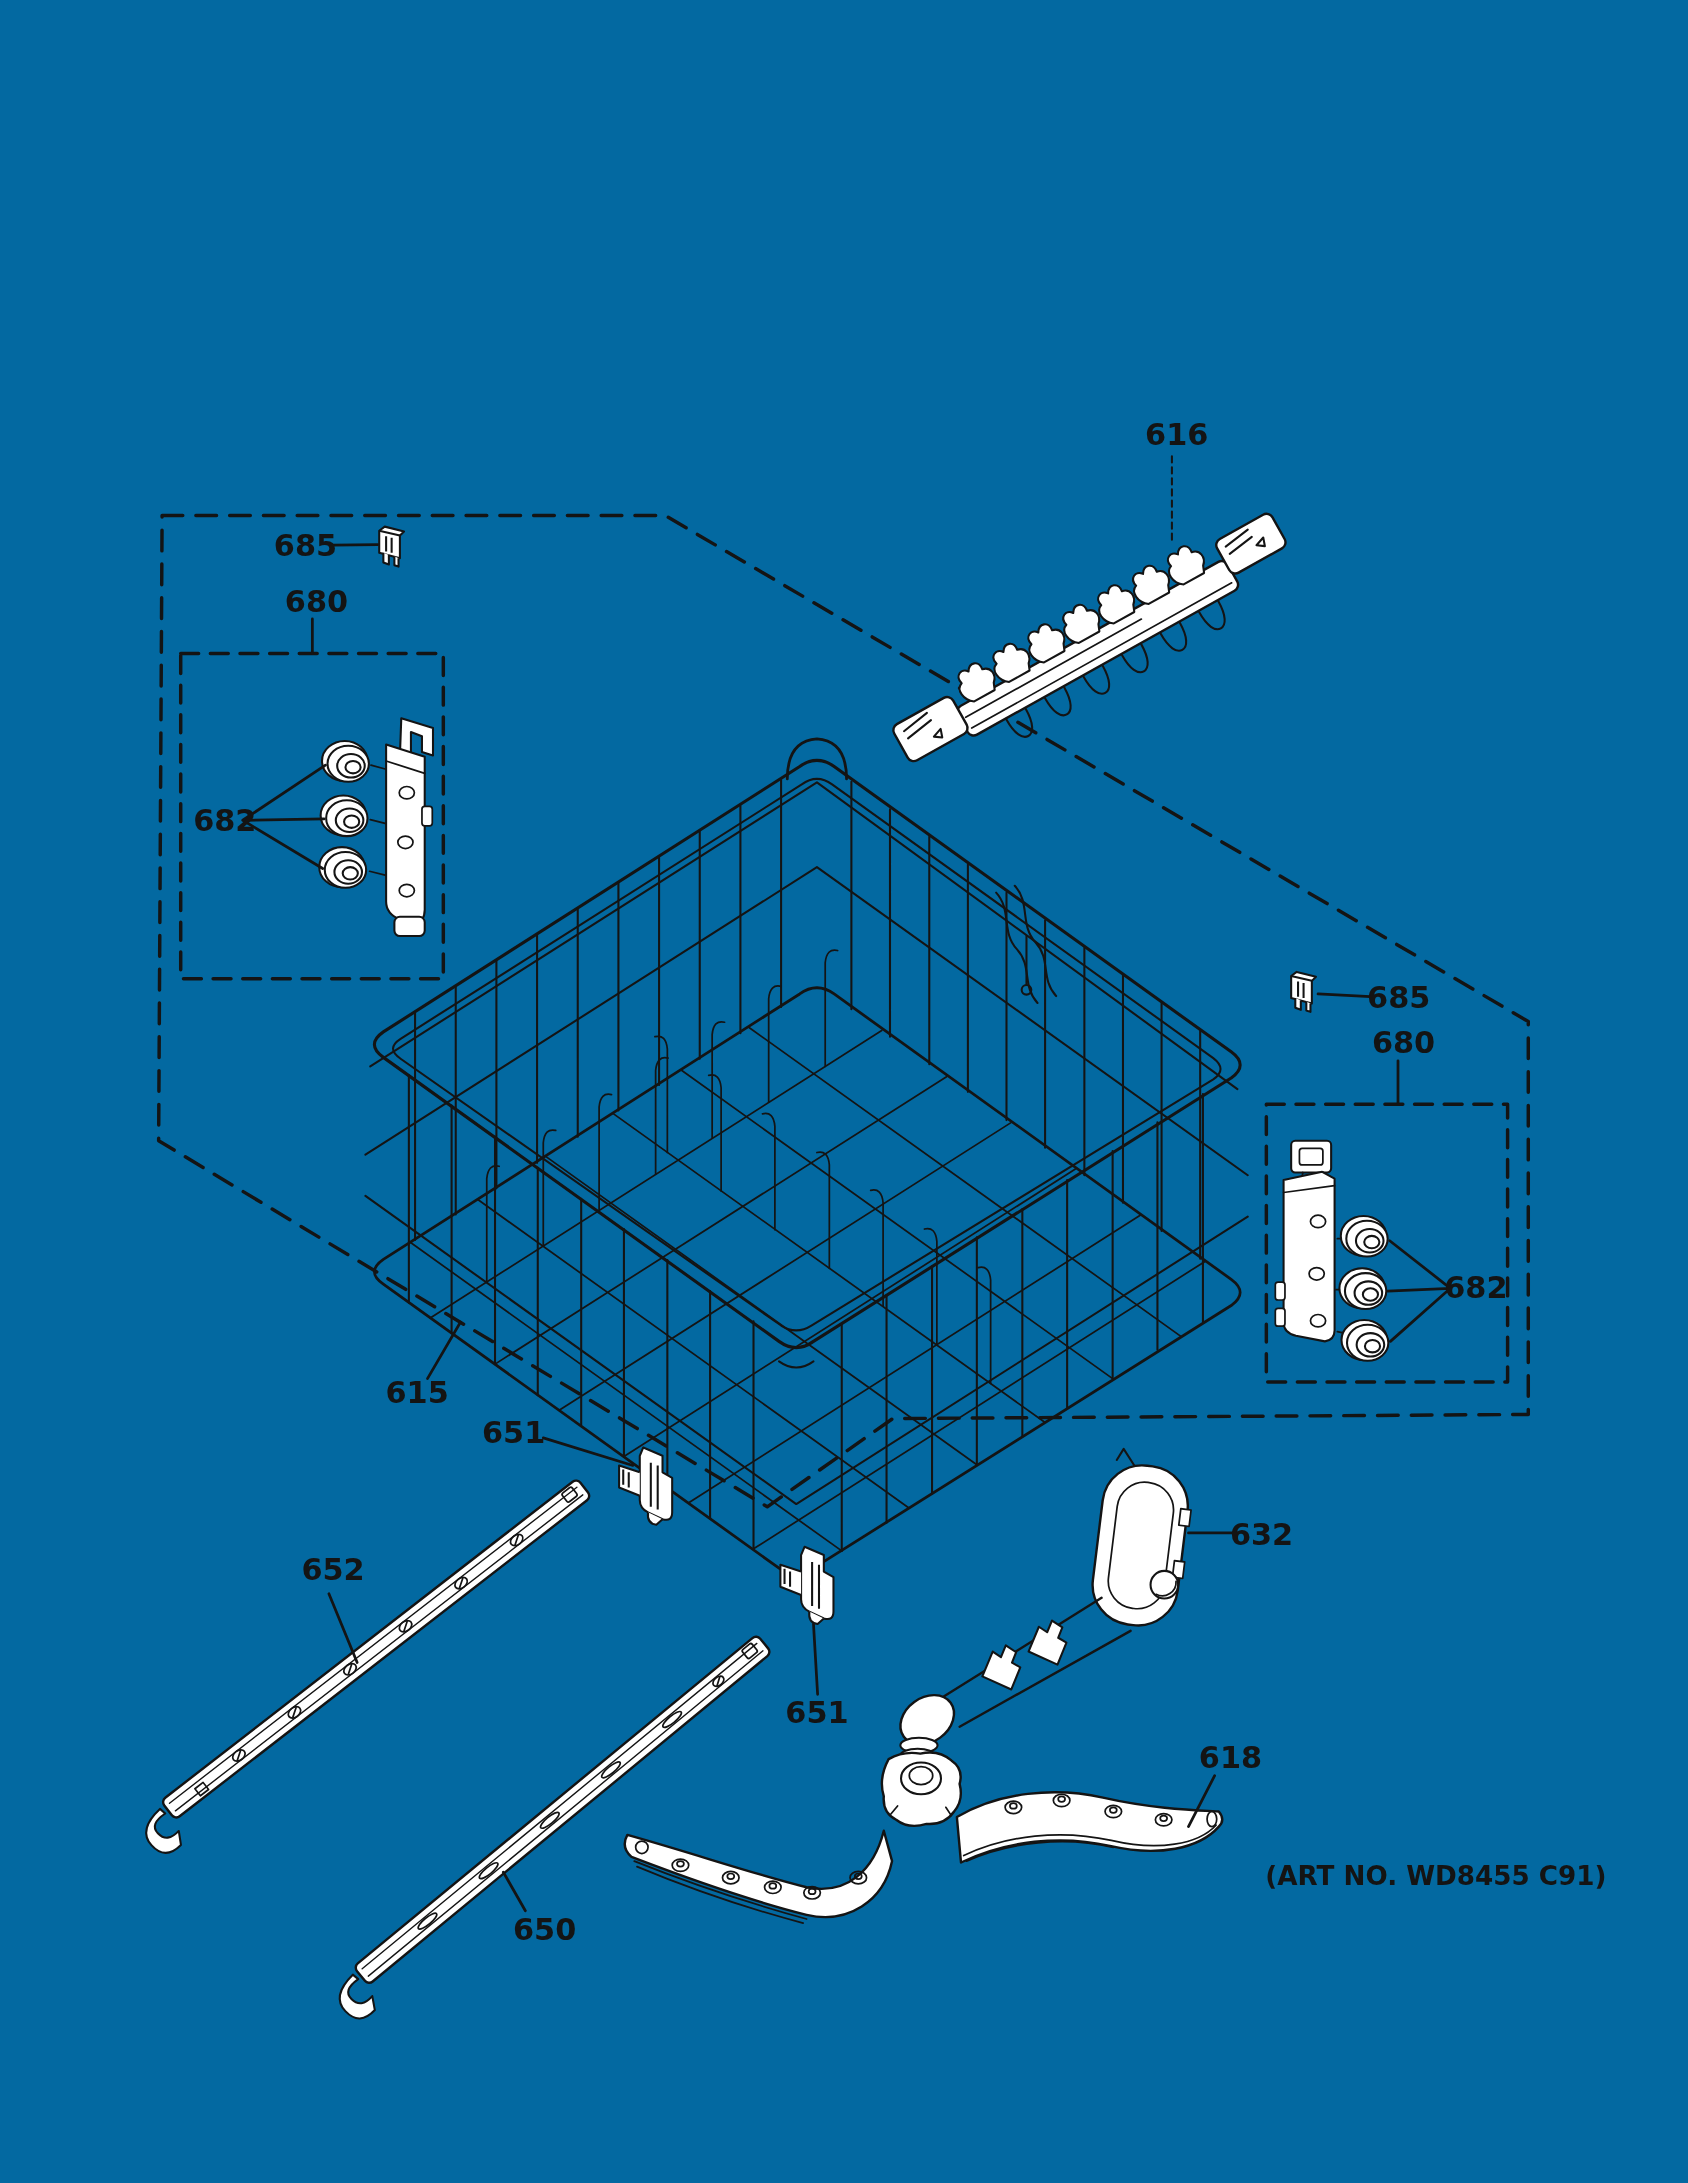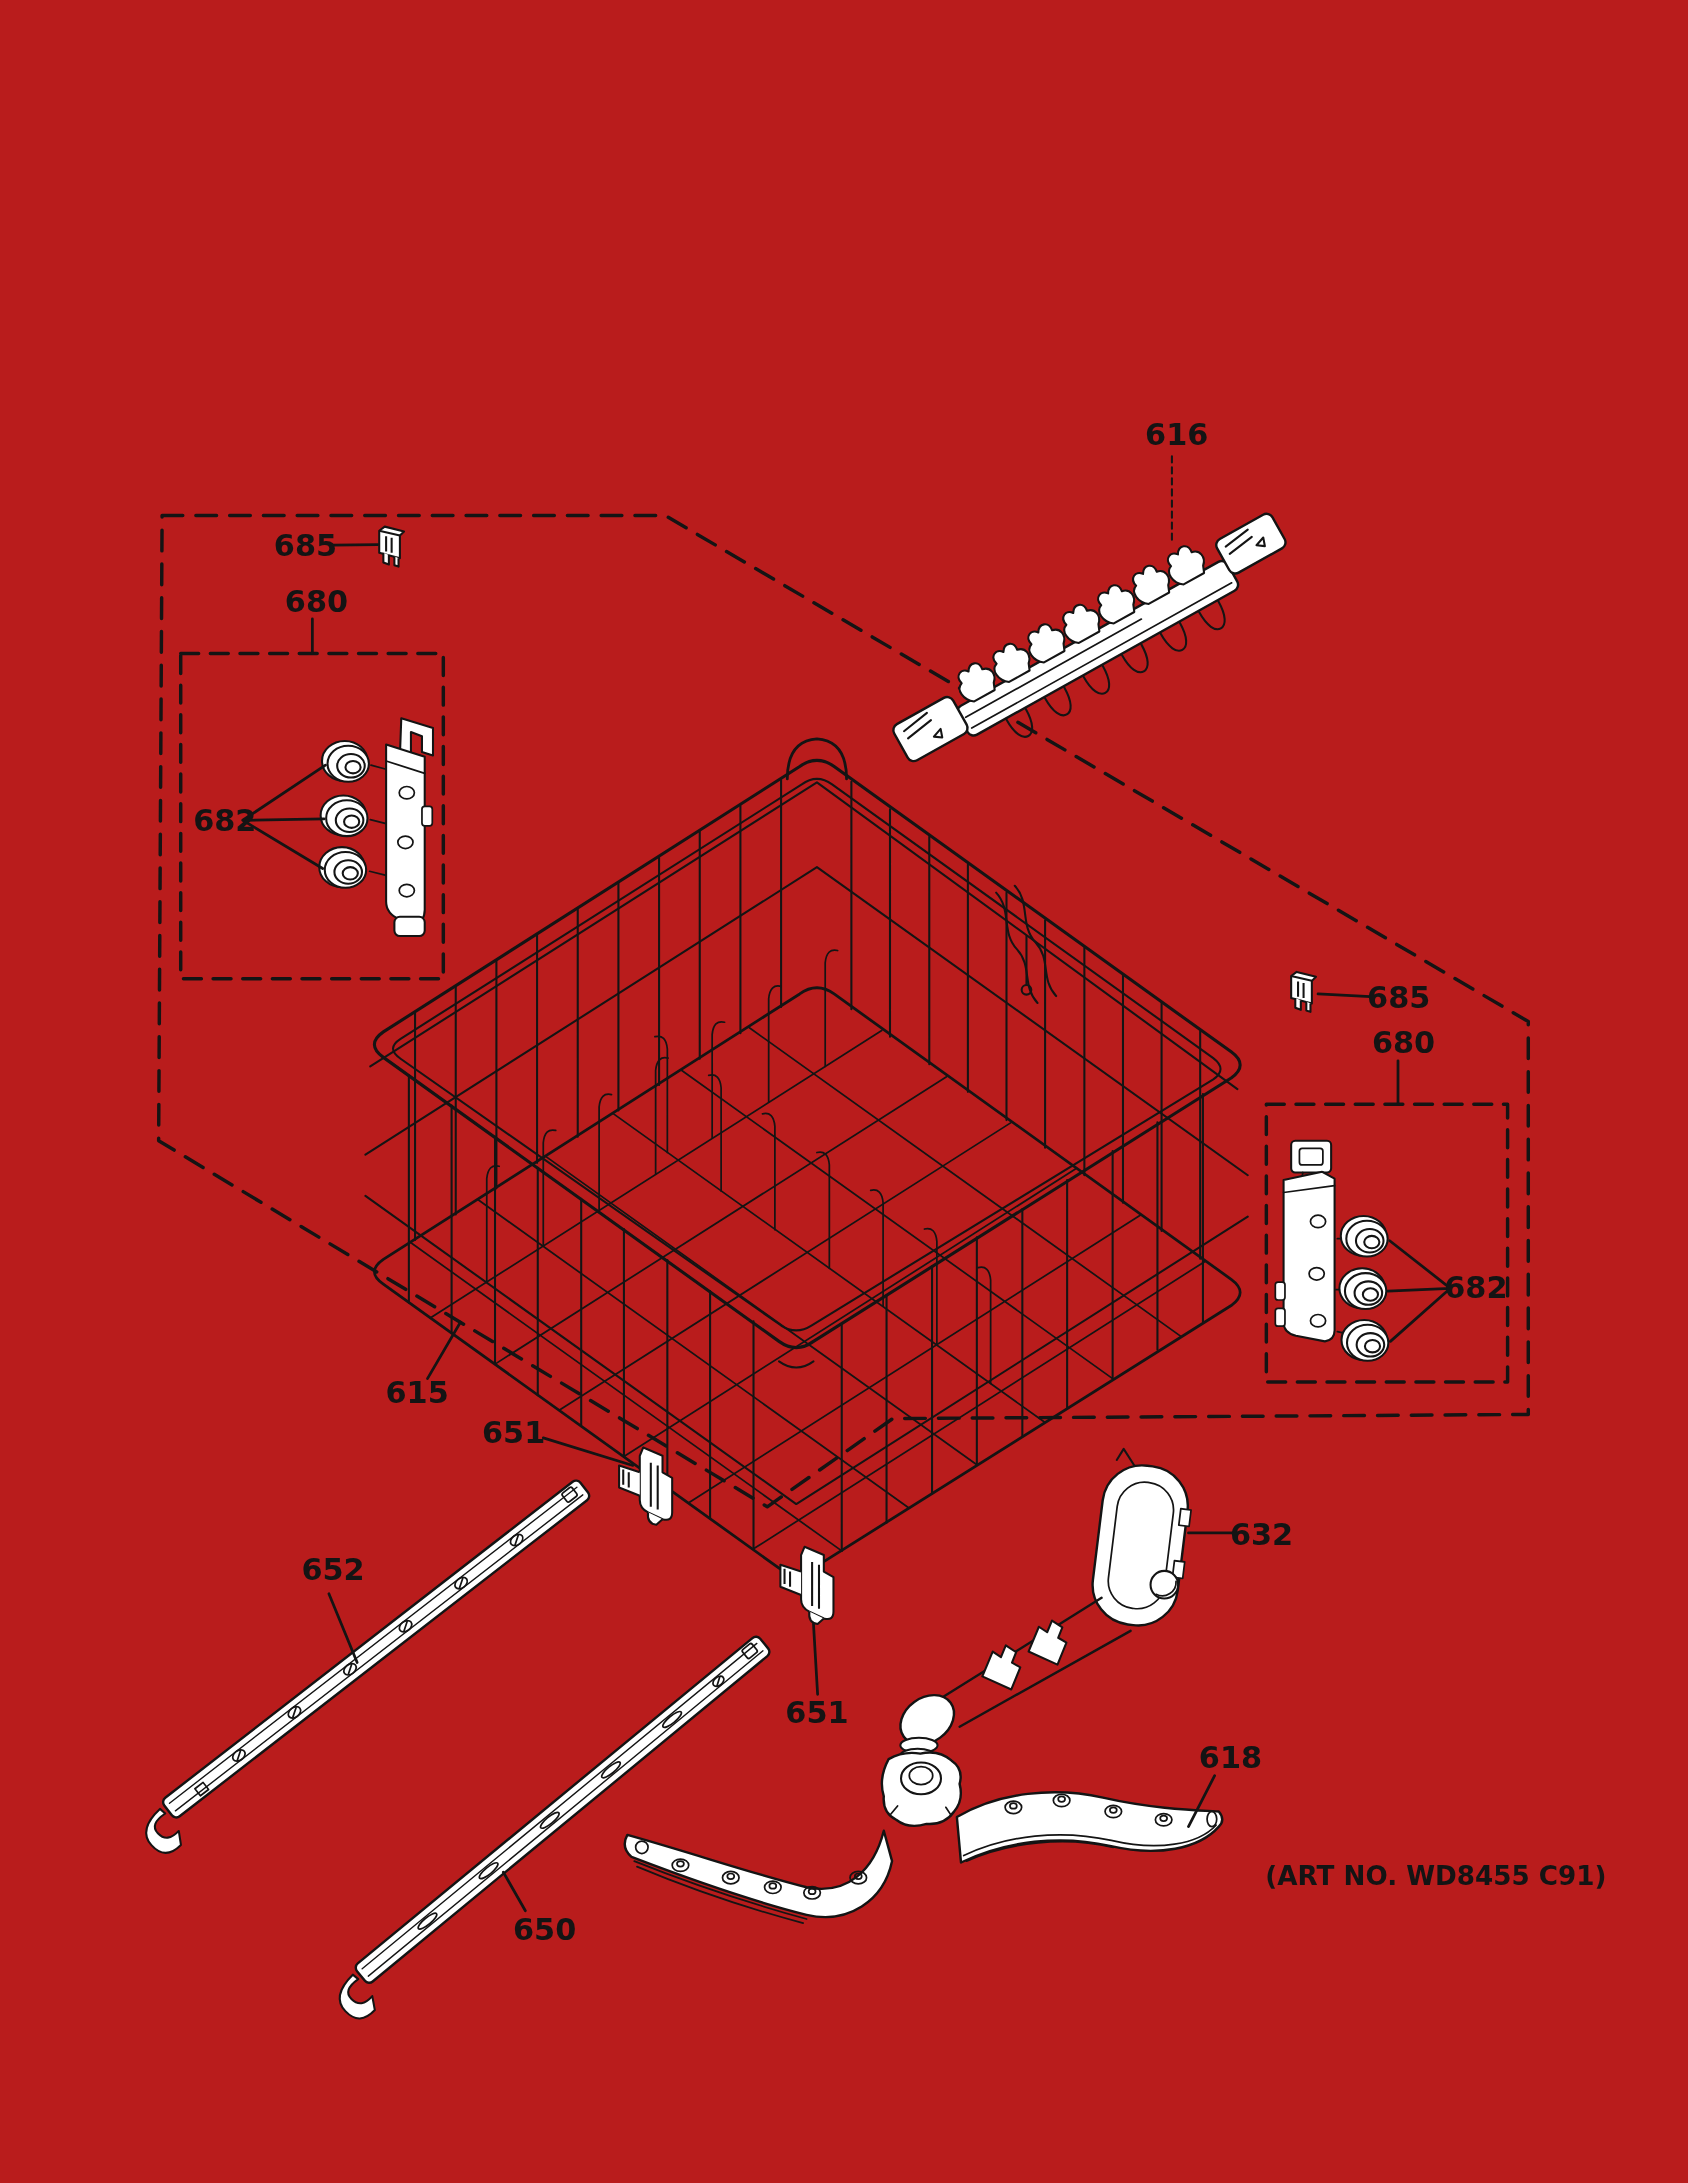--- a/index.html
+++ b/index.html
@@ -1,16 +1,16 @@
 <!DOCTYPE html>
 <html style="font-size:11px"><head>
 <meta charset="utf-8">
 <style>
   html,body{margin:0;padding:0;background:#ffffff;}
-  .canvas{position:relative;width:1689px;height:2183px;background:#b91c1c;overflow:hidden;}
+  .canvas{position:relative;width:1689px;height:2183px;background:#0369a1;overflow:hidden;}
   svg{position:absolute;left:0;top:0;display:block;}
   .ink{stroke:#141414;fill:none;stroke-linecap:round;stroke-linejoin:round;}
   .fillw{fill:#ffffff;stroke:#141414;stroke-linejoin:round;}
   text.plabel{font-family:"DejaVu Sans","Liberation Sans",sans-serif;font-weight:bold;font-size:44px;fill:#141414;}
   text.artno{font-family:"DejaVu Sans","Liberation Sans",sans-serif;font-weight:bold;font-size:38px;fill:#141414;}
 </style>
 </head>
 <body>
 
 <div class="canvas">

